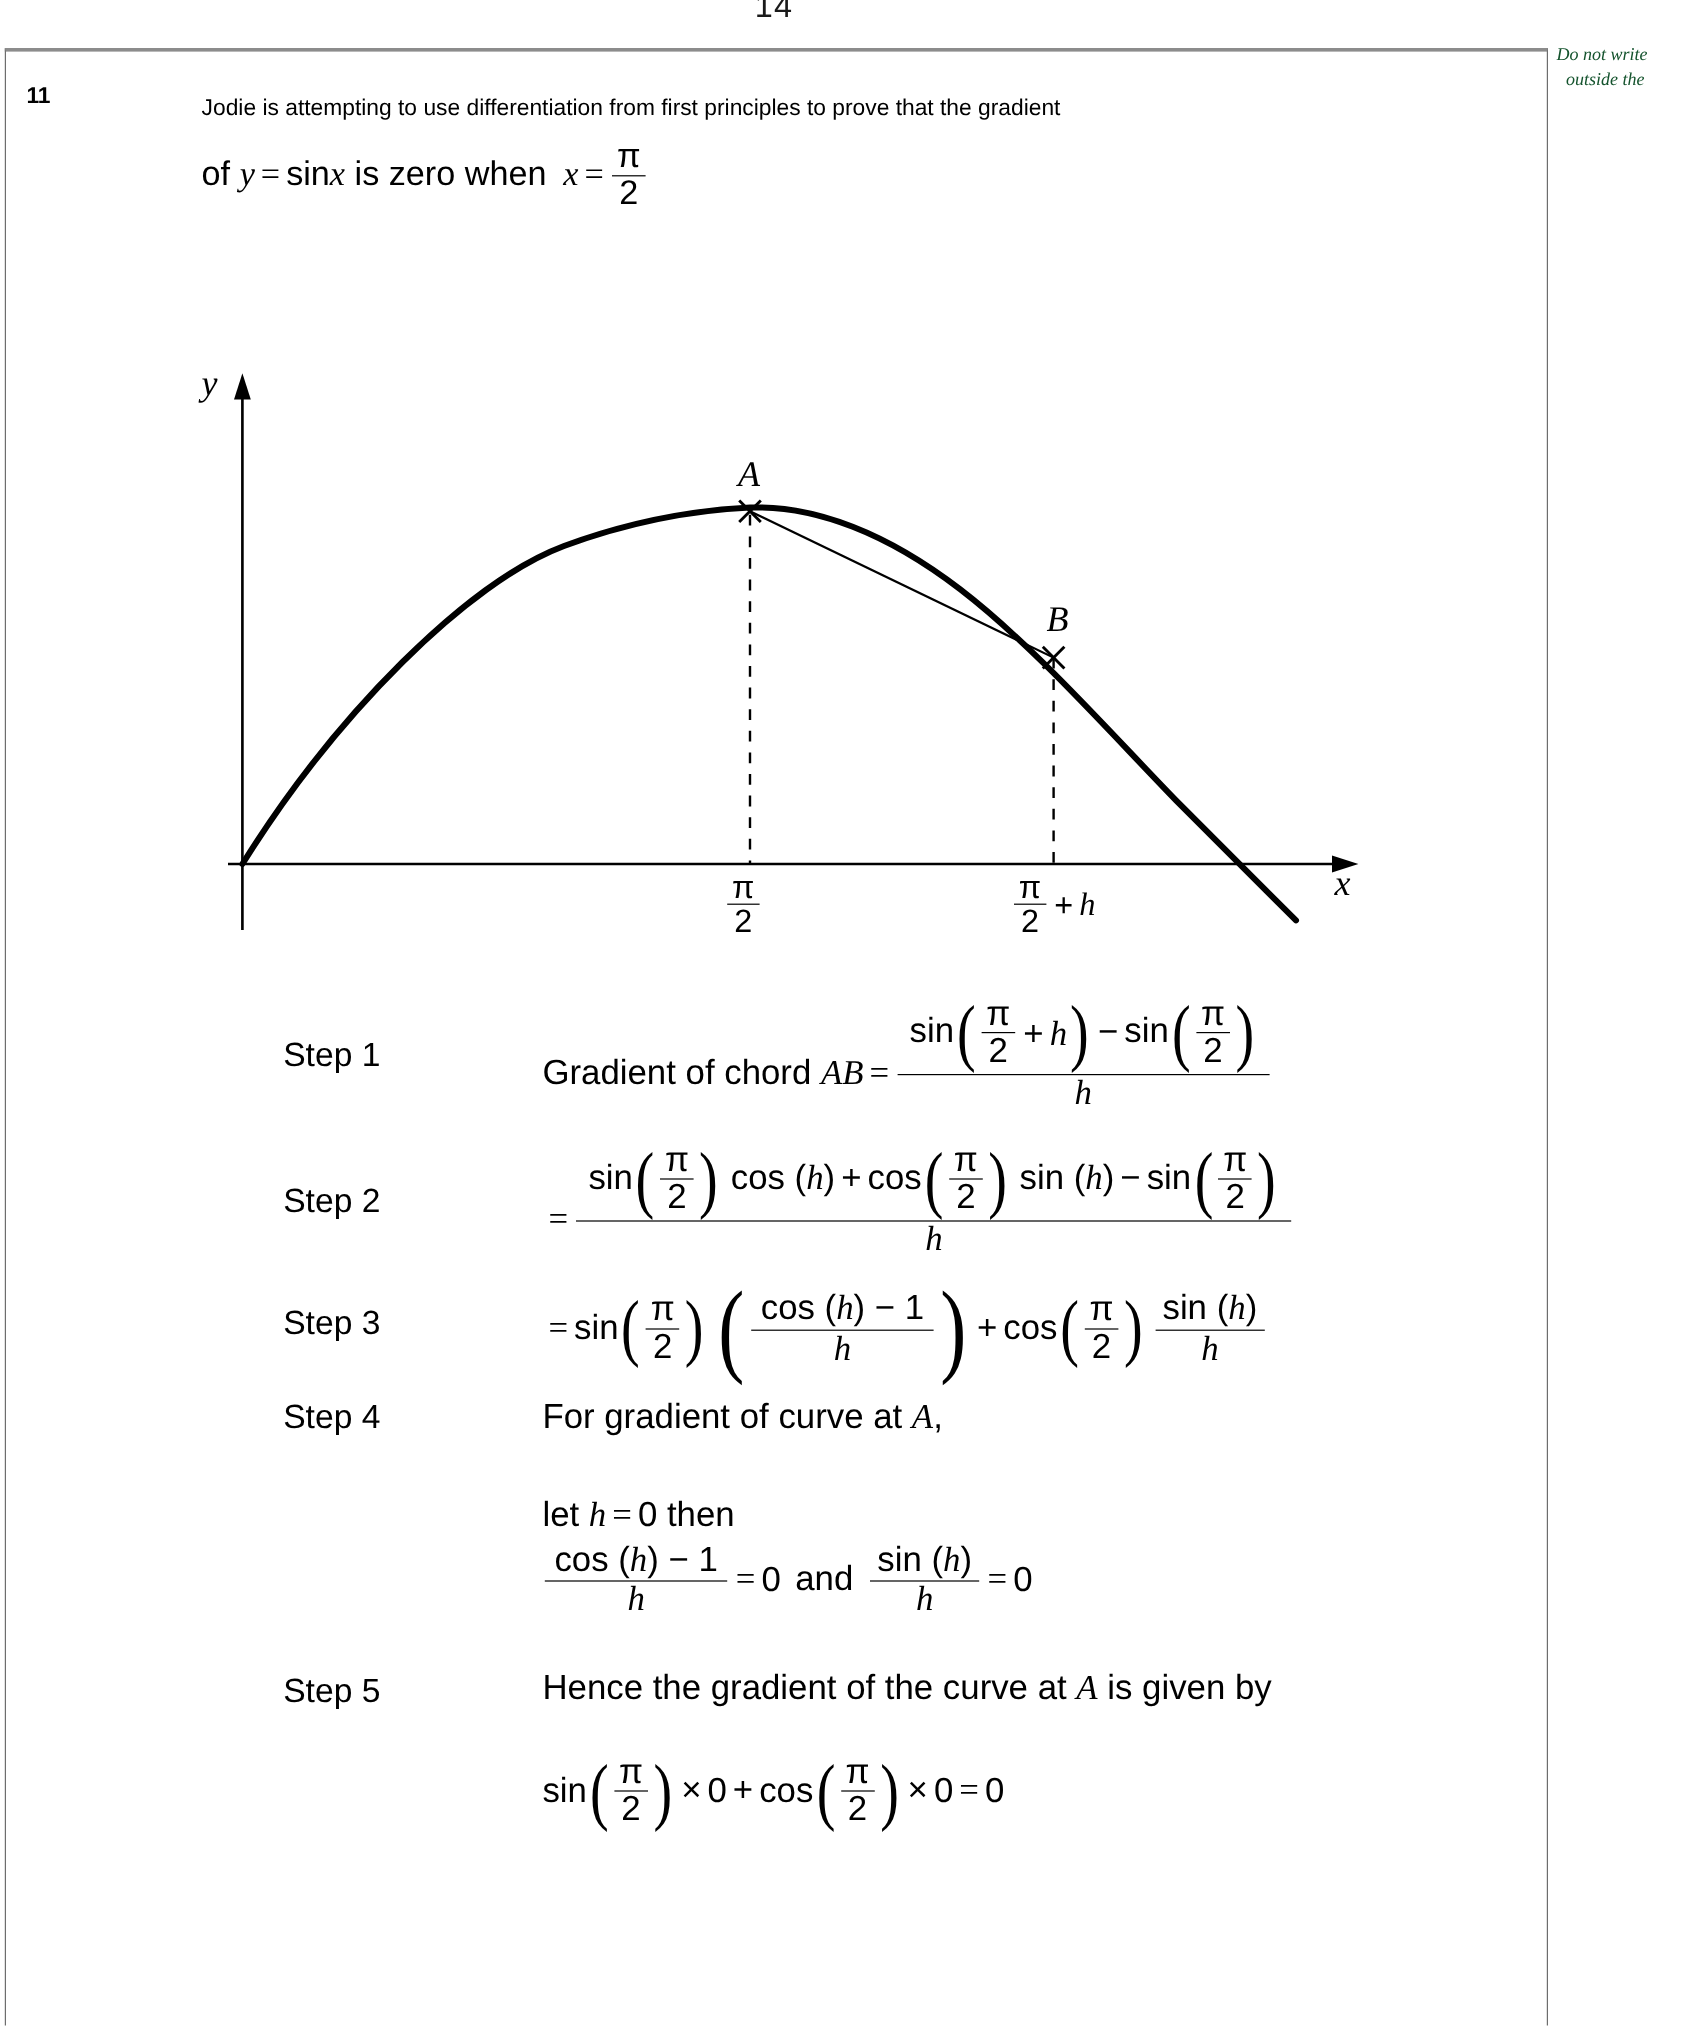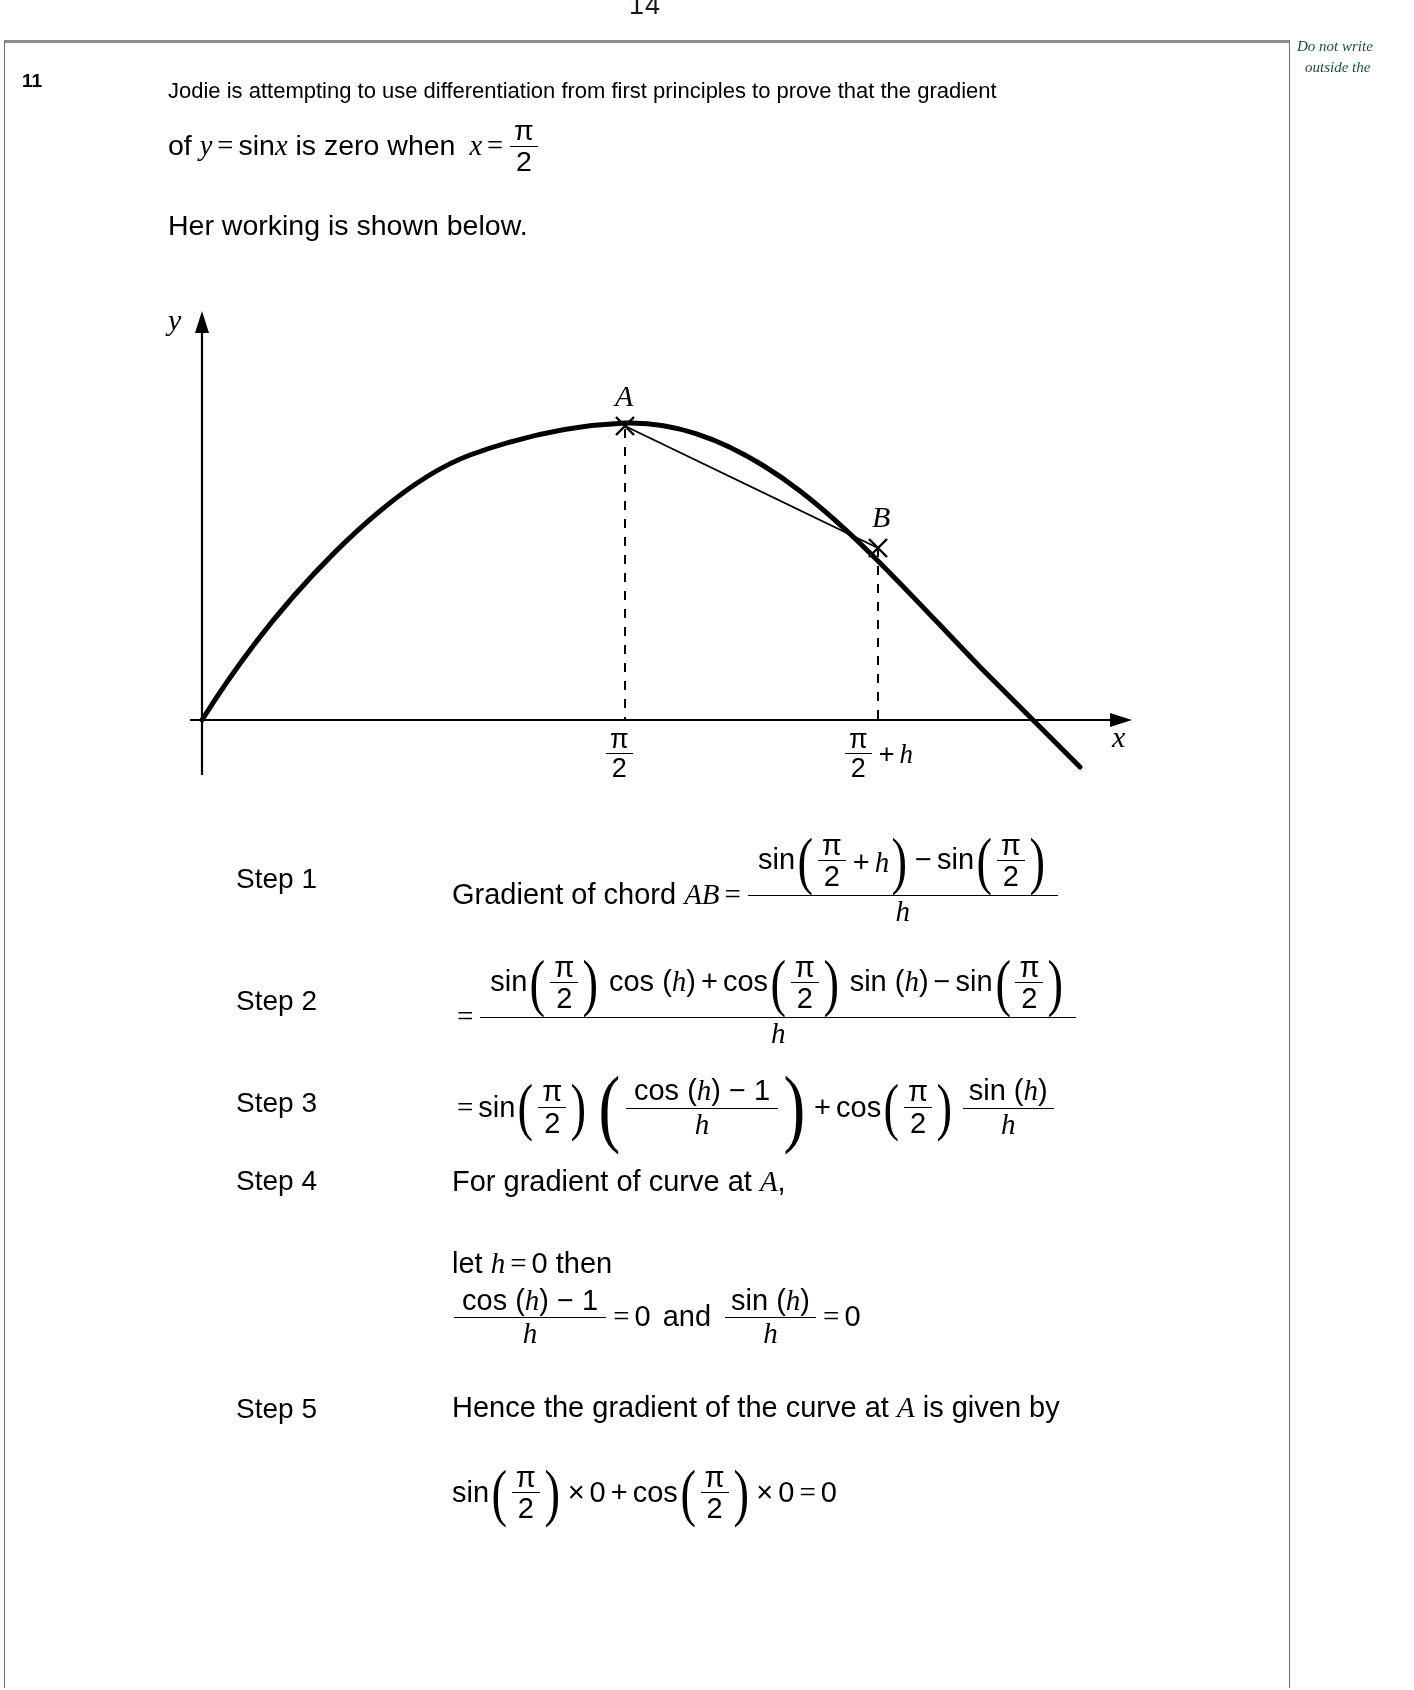--- a/index.html
+++ b/index.html
@@ -66,21 +66,21 @@
     left: 22px;
     top: 70px;
     font-size: 19px;
     font-weight: bold;
   }
   .q-body {
     position: absolute;
     left: 168px;
     top: 68px;
     width: 1090px;
-    font-size: 22px;
+    font-size: 19px;
     line-height: 46px;
   }
   .q-line2 {
     position: absolute;
     left: 168px;
     top: 116px;
     font-size: 28.5px;
     line-height: 46px;
   }
   .q-para2 {
@@ -193,21 +193,20 @@
   </div>
 
   <div class="q-line2">
     <span>of</span>
     <span class="mi">y</span><span class="op mr eqsign">=</span><span class="mr">sin</span><span class="mi">x</span>
     <span>is zero when</span>
     <span class="mi" style="margin-left:6px">x</span><span class="op mr eqsign">=</span><span class="frac"><span class="num mr">π</span><span class="den mr">2</span></span>
   </div>
 
   <div class="q-para2">
-    <div>Her working is shown below.</div>
   </div>
 
   <div class="graph">
     <svg width="1010" height="500" viewBox="0 0 1010 500">
 
       <line x1="42" y1="35" x2="42" y2="480" stroke="#000" stroke-width="2.2"></line>
       <polygon points="42,16 35,38 49,38" fill="#000"></polygon>
 
       <line x1="30" y1="425" x2="952" y2="425" stroke="#000" stroke-width="2"></line>
       <polygon points="972,425 950,418 950,432" fill="#000"></polygon>

